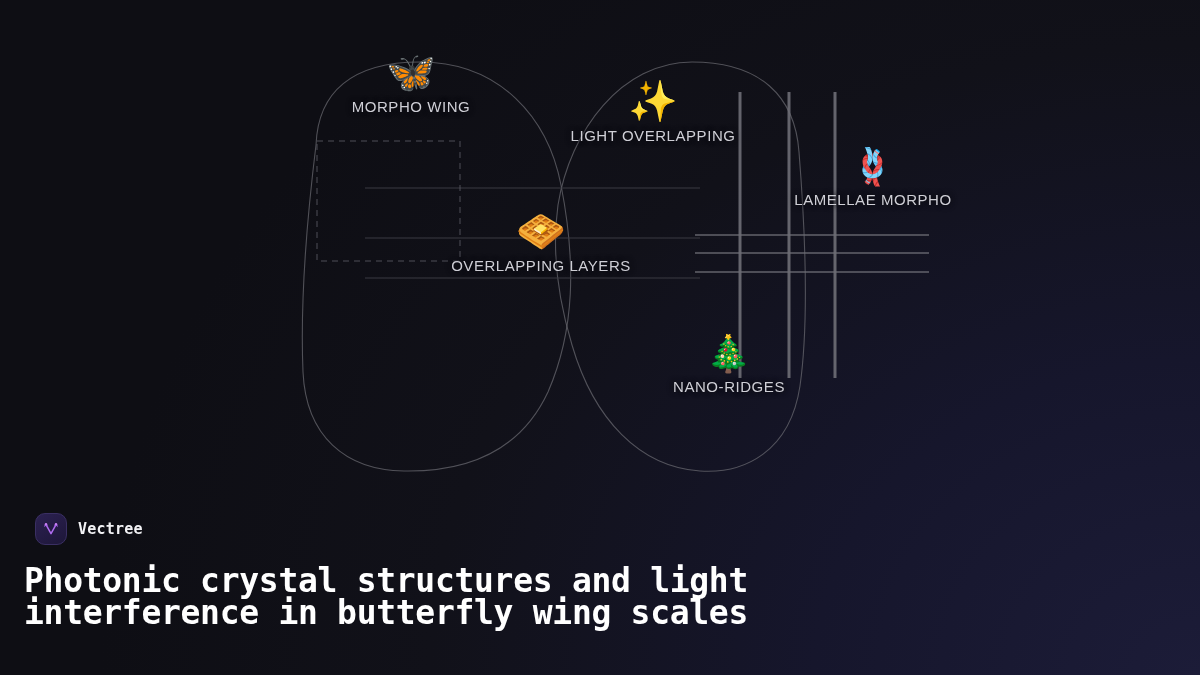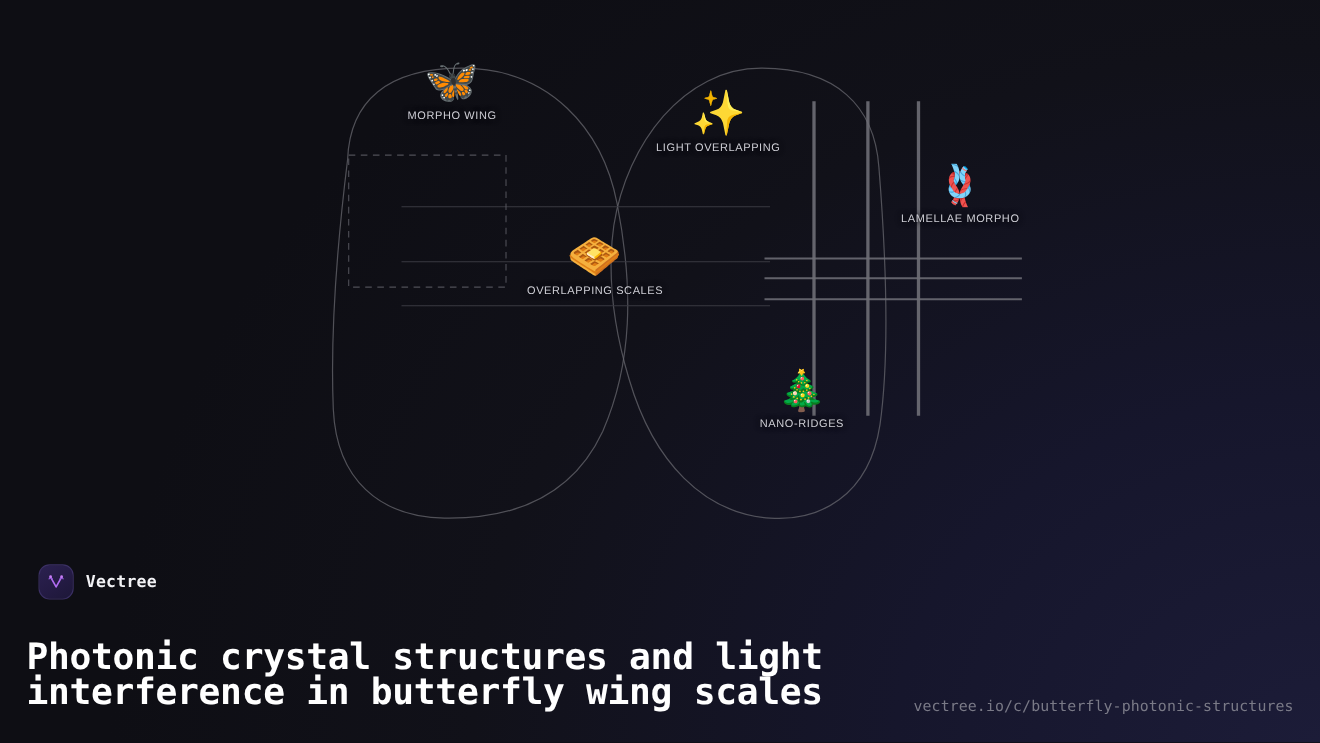--- a/index.html
+++ b/index.html
@@ -39,21 +39,21 @@
   }
   .node .glyph {
     font-size: 40px;
     line-height: 44px;
     font-family: "DejaVu Sans", sans-serif;
     text-align: center;
   }
   .node .glyph.small { font-size: 36px; line-height: 40px; }
   .node .caption {
     margin-top: 4px;
-    font-size: 10px;
+    font-size: 15px;
     letter-spacing: 0.55px;
     color: #cfcfd6;
     font-family: "Liberation Sans", sans-serif;
     text-shadow: 0 0 6px #0e0e14, 0 0 4px #0e0e14;
   }
 
   
   #footer {
     position: absolute;
     left: 0;
@@ -86,21 +86,21 @@
   #brand-name {
     font-family: "DejaVu Sans Mono", monospace;
     font-size: 15px;
     font-weight: bold;
     color: #f2f2f5;
     letter-spacing: 0.2px;
   }
   #headline {
     position: absolute;
     left: 24px;
-    top: 69px;
+    top: 53px;
     width: 830px;
     font-family: "DejaVu Sans Mono", monospace;
     font-size: 33px;
     font-weight: bold;
     line-height: 32px;
     color: #ffffff;
     letter-spacing: -0.3px;
   }
   #url {
     position: absolute;
@@ -184,21 +184,21 @@
       <span class="caption">LIGHT OVERLAPPING</span>
     </div>
 
     <div class="node" style="left:873px; top:177px;">
       <span class="glyph small">🪢</span>
       <span class="caption">LAMELLAE MORPHO</span>
     </div>
 
     <div class="node" style="left:541px; top:241px;">
       <span class="glyph">🧇</span>
-      <span class="caption">OVERLAPPING SCALES</span>
+      <span class="caption">OVERLAPPING LAYERS</span>
     </div>
 
     <div class="node" style="left:729px; top:364px;">
       <span class="glyph small">🎄</span>
       <span class="caption">NANO-RIDGES</span>
     </div>
   </div>
 
   <div id="footer">
 
@@ -209,16 +209,15 @@
           <path d="M4 4.6 L2.6 6.2 M4 4.6 L5.6 6.4 M14 4.6 L12.4 6.4 M14 4.6 L15.4 6.2" fill="none" stroke="#9b5ce0" stroke-width="1.1" stroke-linecap="round"></path>
           <circle cx="4" cy="4.3" r="1.25" fill="#c77ef5"></circle>
           <circle cx="14" cy="4.3" r="1.25" fill="#c77ef5"></circle>
         </svg>
       </div>
       <span id="brand-name">Vectree</span>
     </div>
 
     <h1 id="headline">Photonic crystal structures and light interference in butterfly wing scales</h1>
 
-    <div id="url">vectree.io/c/butterfly-photonic-structures</div>
   </div>
 
 </div>
 
 </body></html>

